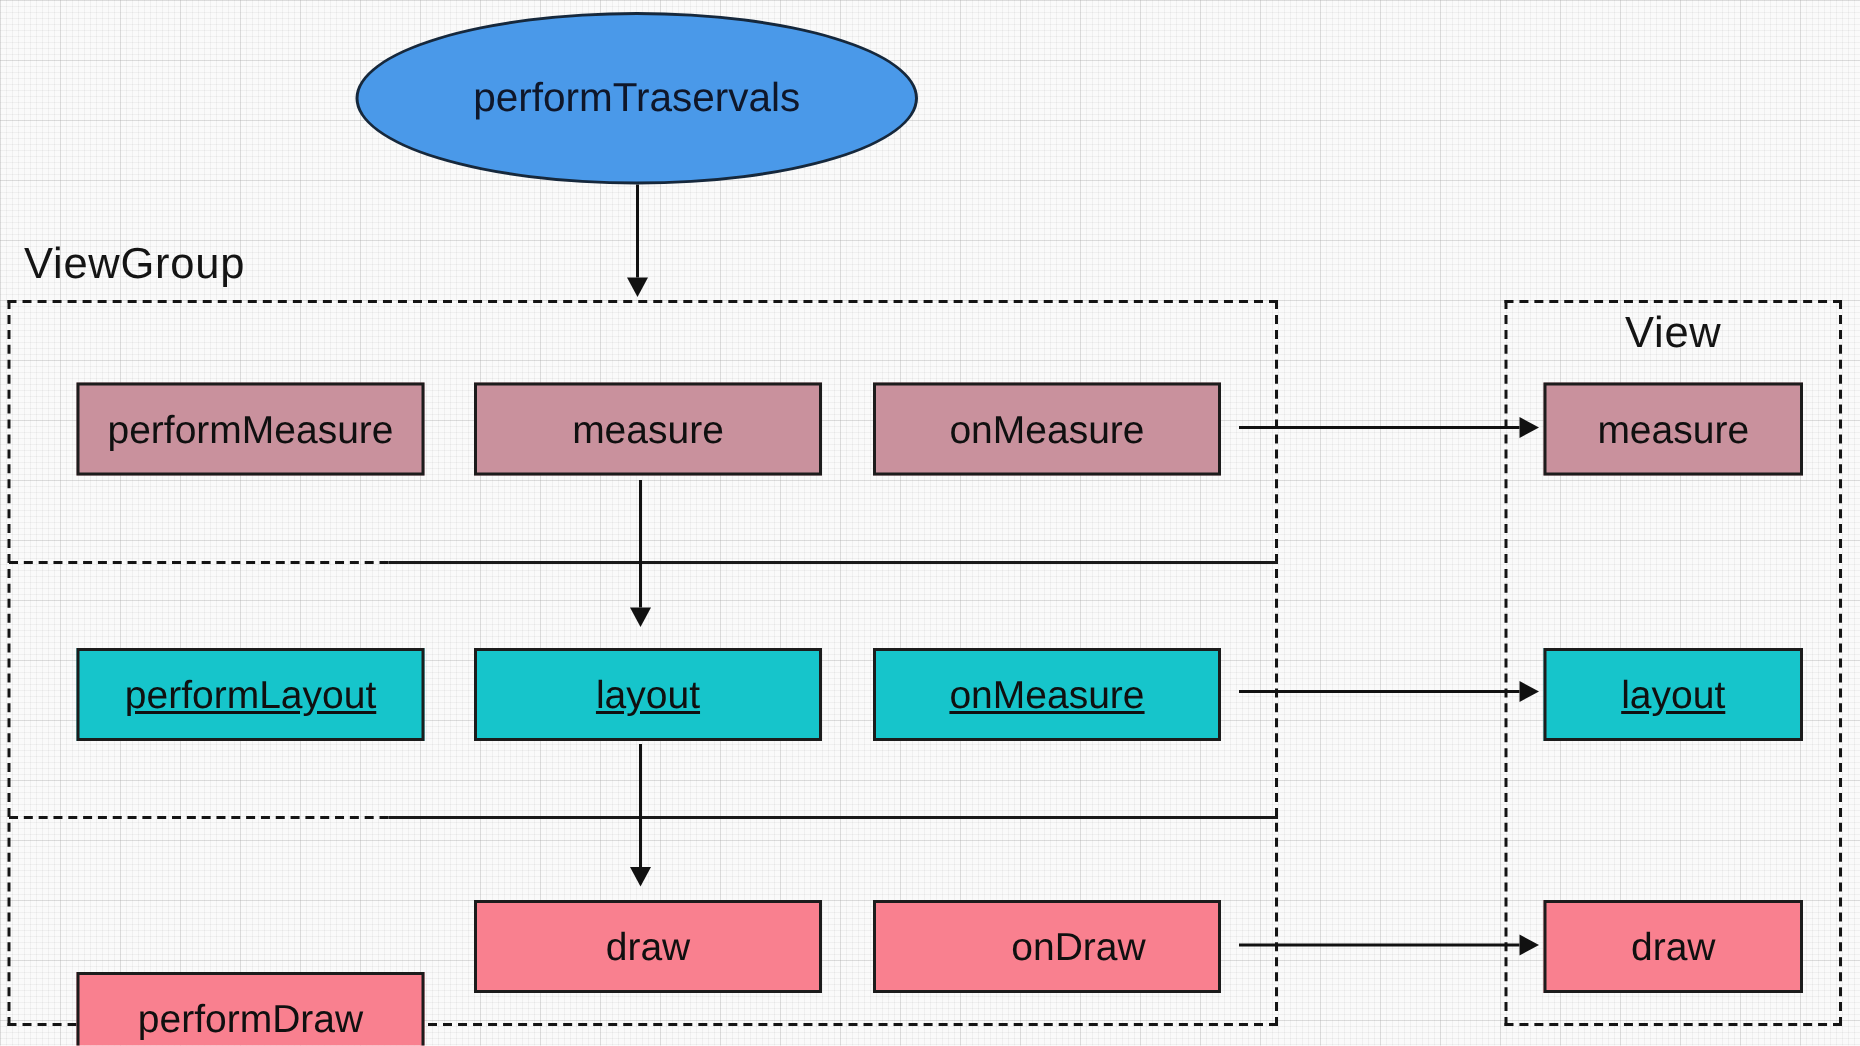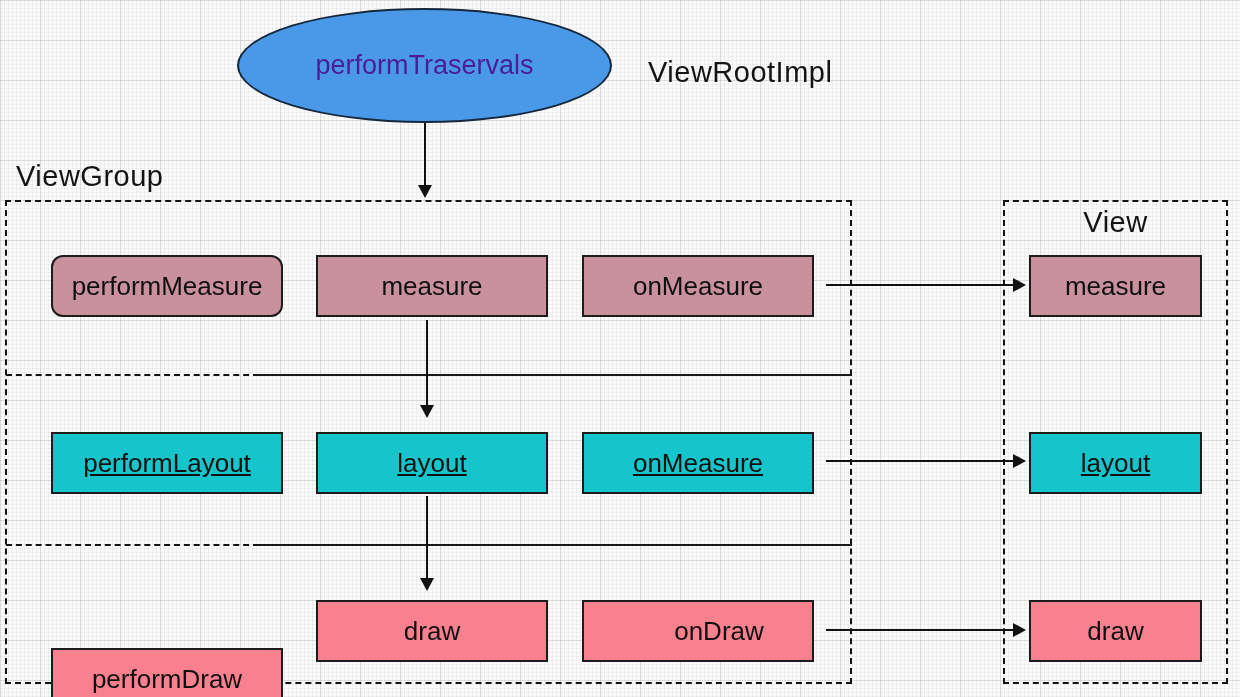--- a/index.html
+++ b/index.html
@@ -18,21 +18,21 @@
     color: #111;
   }
 
   .ellipse {
     position: absolute; left: 237px; top: 8px;
     width: 375px; height: 115px;
     border: 2px solid #16283c;
     border-radius: 50%;
     box-sizing: border-box;
     display: flex; align-items: center; justify-content: center;
-    font-size: 27px; color: #4c1d95;
+    font-size: 27px; color: #0f172a;
     z-index: 3;
   }
 
   .free-label {
     position: absolute; font-size: 29px; letter-spacing: 0.5px;
     white-space: nowrap; z-index: 3; color: #141414;
   }
   .lbl-viewrootimpl { left: 648px; top: 56px; }
   .lbl-viewgroup   { left: 16px;  top: 160px; }
   .lbl-view        { left: 1003px; top: 206px; width: 225px; text-align: center; }
@@ -98,33 +98,32 @@
   }
 </style>
 </head>
 <body>
 
 <div class="canvas">
 
   <div class="ellipse" style="background-color: rgb(74, 153, 233);">
     <span>performTraservals</span>
   </div>
-  <div class="free-label lbl-viewrootimpl">ViewRootImpl</div>
 
   <div class="arrow-v arr-root"></div>
 
   <div class="free-label lbl-viewgroup">ViewGroup</div>
   <div class="dashed-rect viewgroup-rect"></div>
 
   <div class="divider-dash" style="top:374px"></div>
   <div class="divider-solid" style="top:374px"></div>
   <div class="divider-dash" style="top:544px"></div>
   <div class="divider-solid" style="top:544px"></div>
 
-  <div class="node col1 row1" style="background-color: rgb(201, 145, 157); border-radius: 12px;">performMeasure</div>
+  <div class="node col1 row1" style="background-color: rgb(201, 145, 157);">performMeasure</div>
   <div class="node col2 row1" style="background-color: rgb(201, 145, 157);">measure</div>
   <div class="node col3 row1" style="background-color: rgb(201, 145, 157);">onMeasure</div>
 
   <div class="node col1 row2" style="background-color: rgb(22, 197, 203);">performLayout</div>
   <div class="node col2 row2" style="background-color: rgb(22, 197, 203);">layout</div>
   <div class="node col3 row2" style="background-color: rgb(22, 197, 203);">onMeasure</div>
 
   <div class="node col1 row3" style="background-color: rgb(249, 128, 143); margin-top: 48px;">performDraw</div>
   <div class="node col2 row3" style="background-color: rgb(249, 128, 143);">draw</div>
   <div class="node col3 row3" style="background-color: rgb(249, 128, 143); padding-left: 42px;">onDraw</div>

